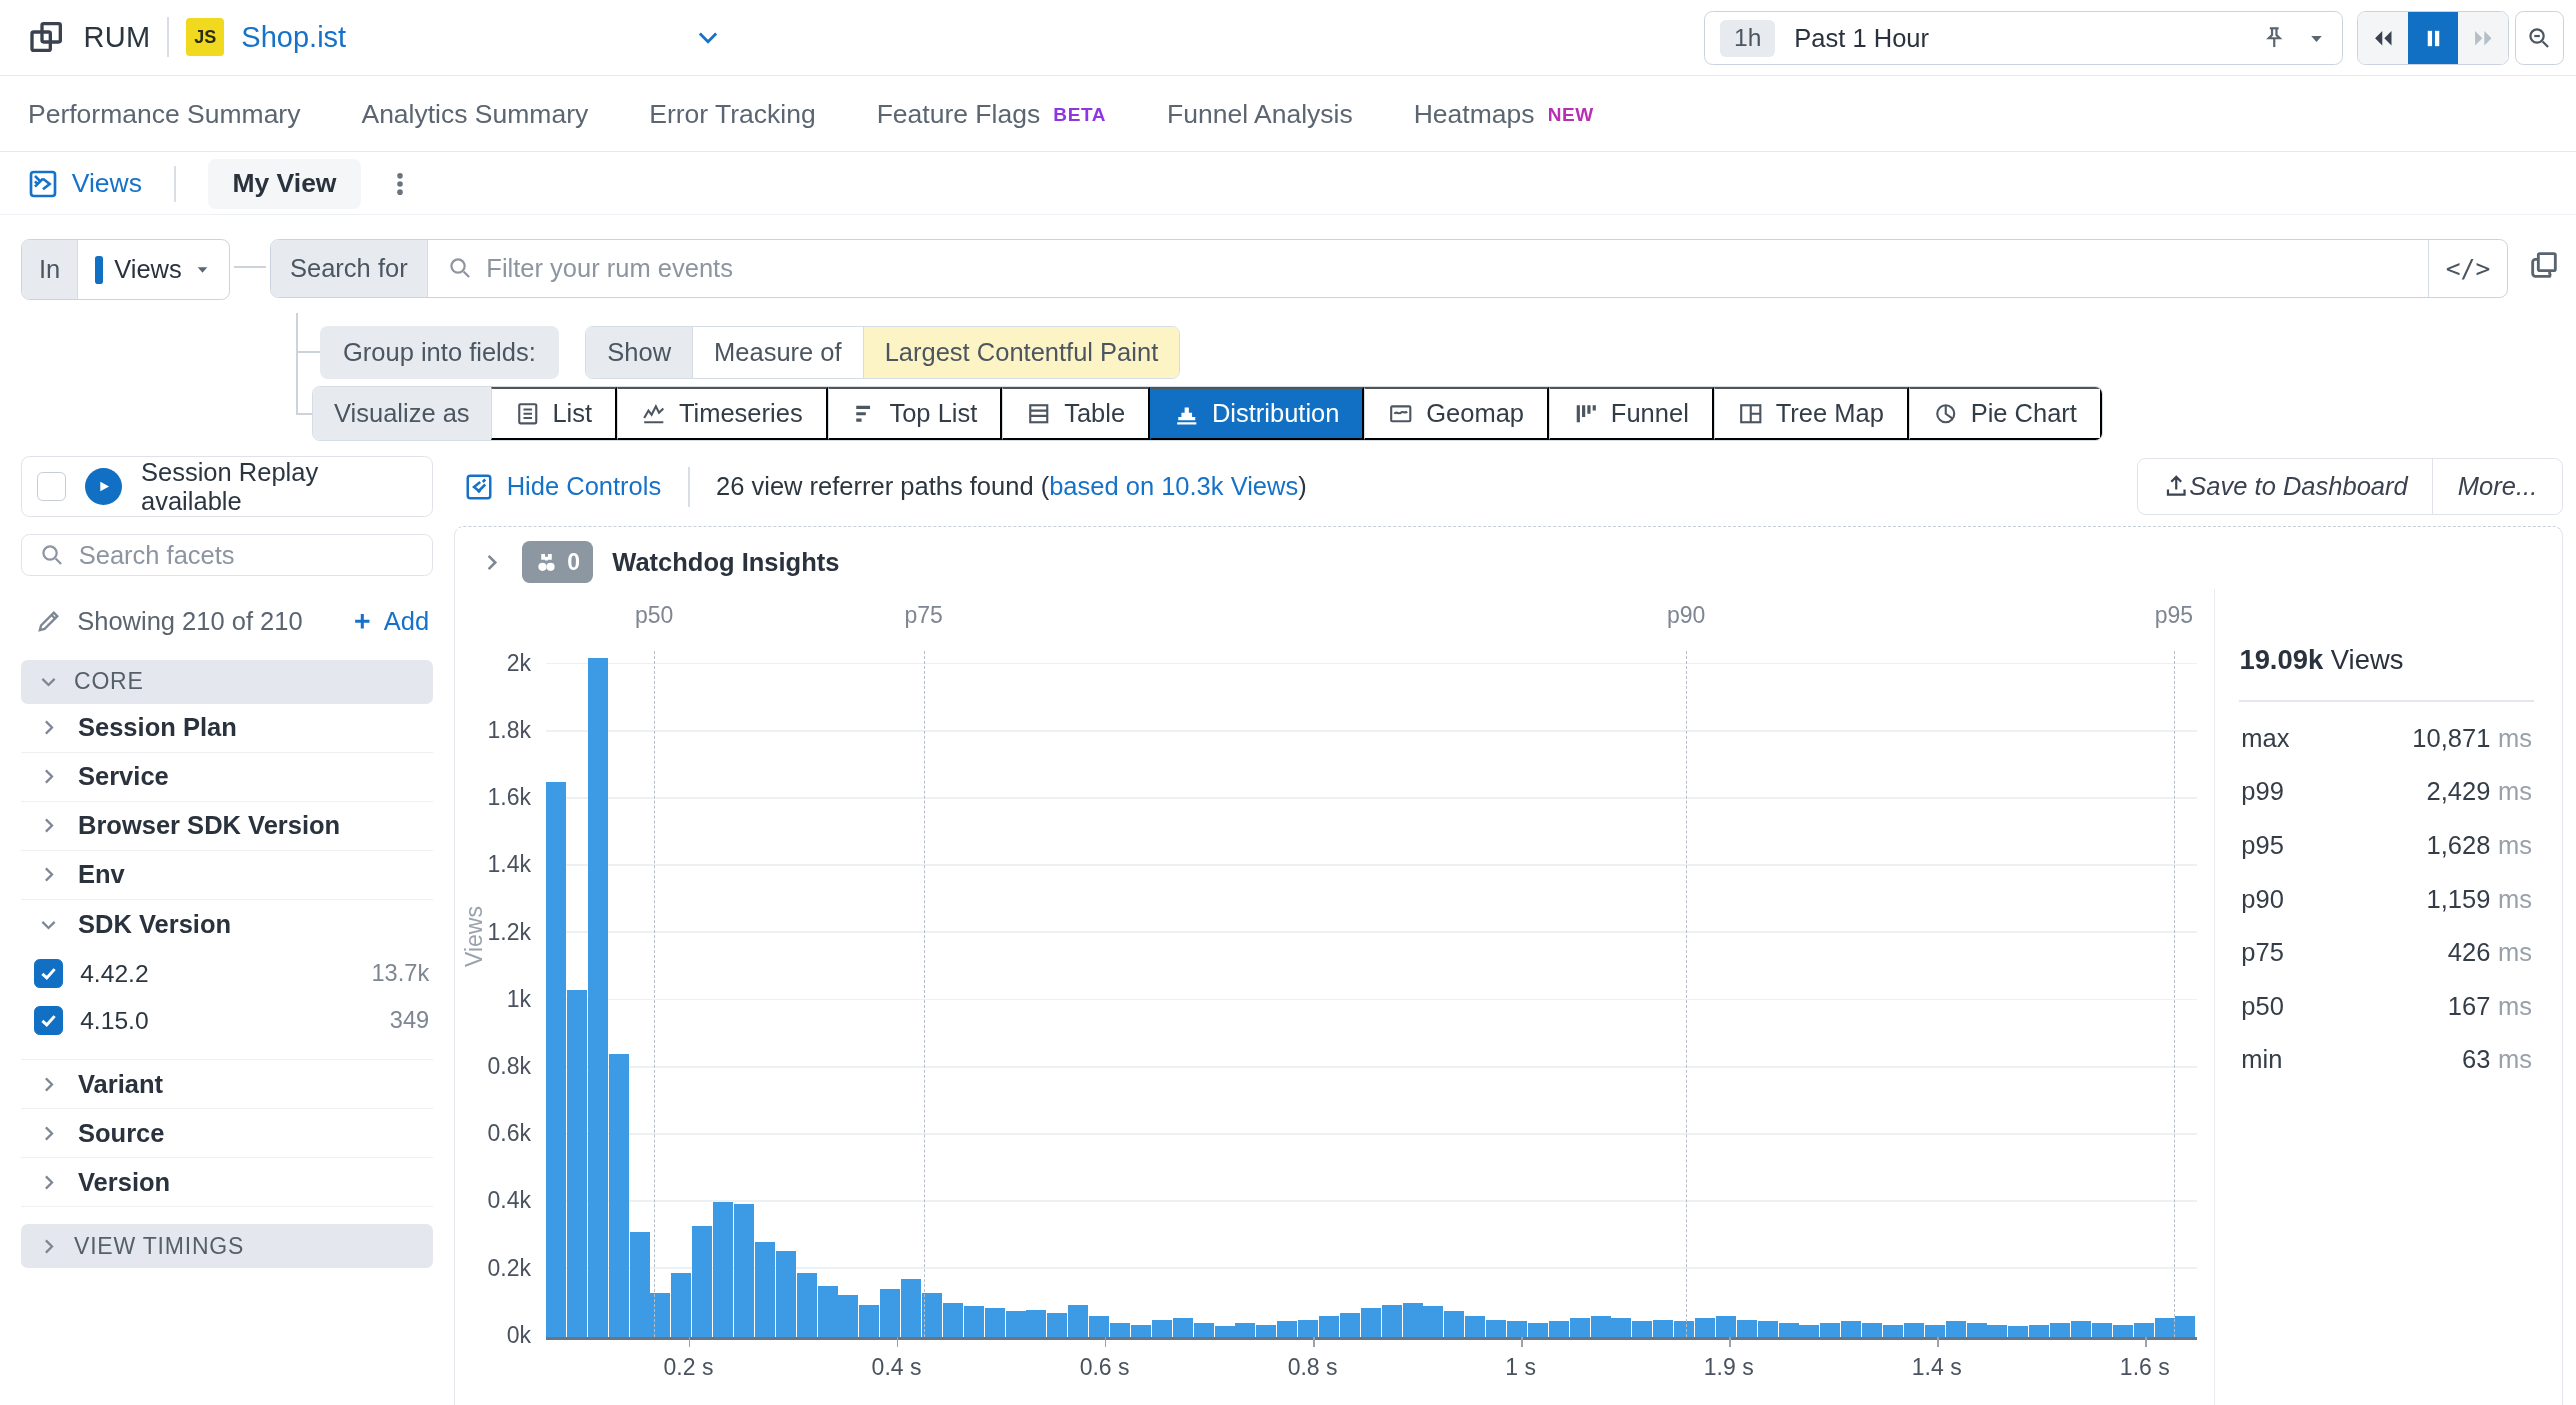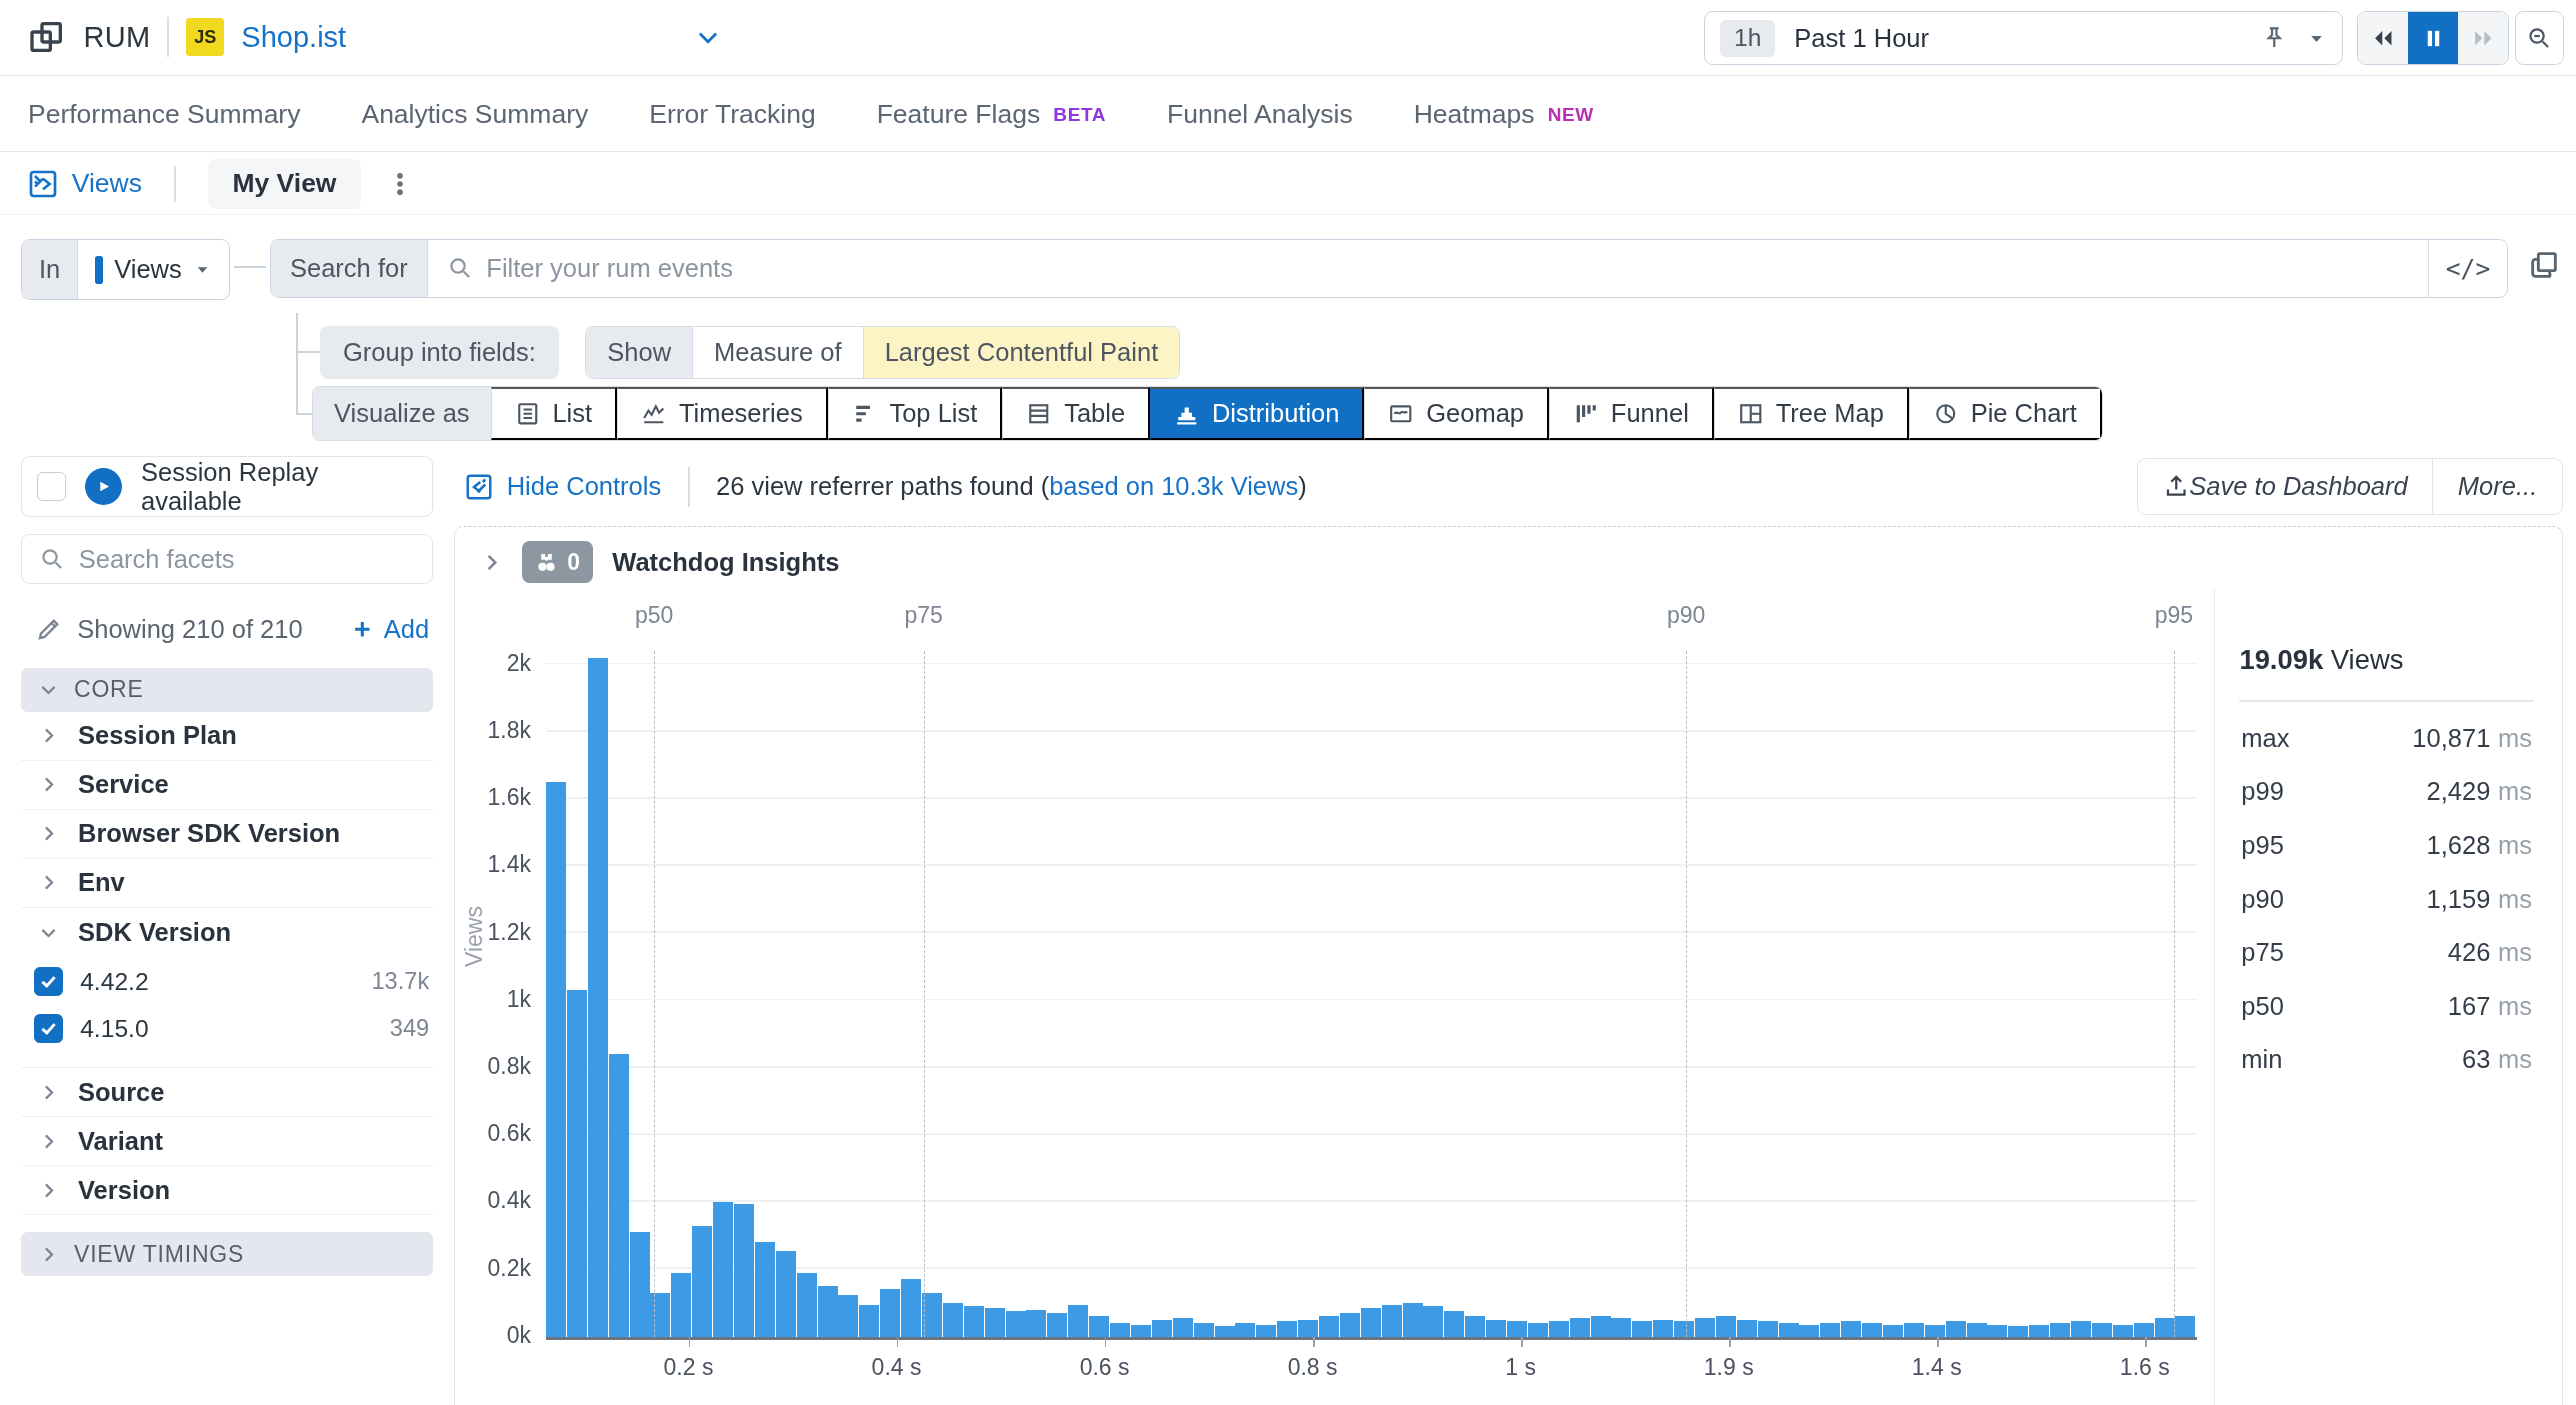--- a/index.html
+++ b/index.html
@@ -78,21 +78,21 @@
   .viz-icon { display:flex; color:#4c5661; }
   .viz-btn.active .viz-icon { color:#fff; }
 
   
   .sidebar { left:21px; top:456px; width:412px; bottom:0; }
   .replay-card { border:1.9px solid #dfe3e9; border-radius:8.5px; height:61px; display:flex; align-items:center; gap:19px; padding:0 15px; }
   .checkbox { width:29px; height:29px; border:1.9px solid #c6cdd6; border-radius:5.7px; background:#fff; flex:none; }
   .checkbox.checked { background:#1270c4; border-color:#1270c4; display:flex; align-items:center; justify-content:center; }
   .play-circle { width:37px; height:37px; border-radius:50%; background:#1270c4; display:flex; align-items:center; justify-content:center; flex:none; }
   .replay-label { font-size:25.5px; color:#2b3640; }
-  .facet-search { margin-top:17px; border:1.9px solid #dfe3e9; border-radius:8.5px; height:50px; display:flex; align-items:center; gap:13.2px; padding:10px 17px; color:#8c95a0; }
+  .facet-search { margin-top:17px; border:1.9px solid #dfe3e9; border-radius:8.5px; height:42px; display:flex; align-items:center; gap:13.2px; padding:10px 17px; color:#8c95a0; }
   .facet-search input { border:none; outline:none; flex:1; font:inherit; font-size:25.5px; color:#2b3640; }
   .facet-search input::placeholder { color:#8c95a0; }
   .showing-row { margin-top:24.6px; display:flex; align-items:center; gap:15px; height:42px; color:#5b6570; font-size:25.5px; padding:0 3.8px 0 13.2px; }
   .add-btn { margin-left:auto; display:flex; align-items:center; gap:9.5px; color:#1672c8; font-size:25.5px; font-weight:500; }
   .section-pill { margin-top:17px; background:#e4e8ee; border-radius:6.6px; height:44px; display:flex; align-items:center; gap:15px; padding:0 17px;
     color:#566068; font-size:23px; letter-spacing:0.8px; }
   .facet-item { height:49px; display:flex; align-items:center; gap:19px; padding:0 5.7px 0 17px; border-bottom:1.9px solid #eef1f4; cursor:pointer; }
   .facet-item.exp { border-bottom:none; }
   .facet-label { font-size:25.5px; font-weight:700; color:#29323d; }
   .chev { color:#7d8692; display:flex; }
@@ -471,29 +471,29 @@
             <span class="opt-label">4.15.0</span>
             <span class="opt-count">349</span>
           </div>
         </div>
         <div class="facet-item">
           <span class="chev">
             <svg width="21" height="21" viewBox="0 0 24 24" fill="none" stroke="currentColor" stroke-width="2.6">
               <polyline points="9,5 16,12 9,19"></polyline>
             </svg>
           </span>
+          <span class="facet-label">Variant</span>
+        </div>
+        <div class="facet-item">
+          <span class="chev">
+            <svg width="21" height="21" viewBox="0 0 24 24" fill="none" stroke="currentColor" stroke-width="2.6">
+              <polyline points="9,5 16,12 9,19"></polyline>
+            </svg>
+          </span>
           <span class="facet-label">Source</span>
-        </div>
-        <div class="facet-item">
-          <span class="chev">
-            <svg width="21" height="21" viewBox="0 0 24 24" fill="none" stroke="currentColor" stroke-width="2.6">
-              <polyline points="9,5 16,12 9,19"></polyline>
-            </svg>
-          </span>
-          <span class="facet-label">Variant</span>
         </div>
         <div class="facet-item">
           <span class="chev">
             <svg width="21" height="21" viewBox="0 0 24 24" fill="none" stroke="currentColor" stroke-width="2.6">
               <polyline points="9,5 16,12 9,19"></polyline>
             </svg>
           </span>
           <span class="facet-label">Version</span>
         </div>
       </div>

